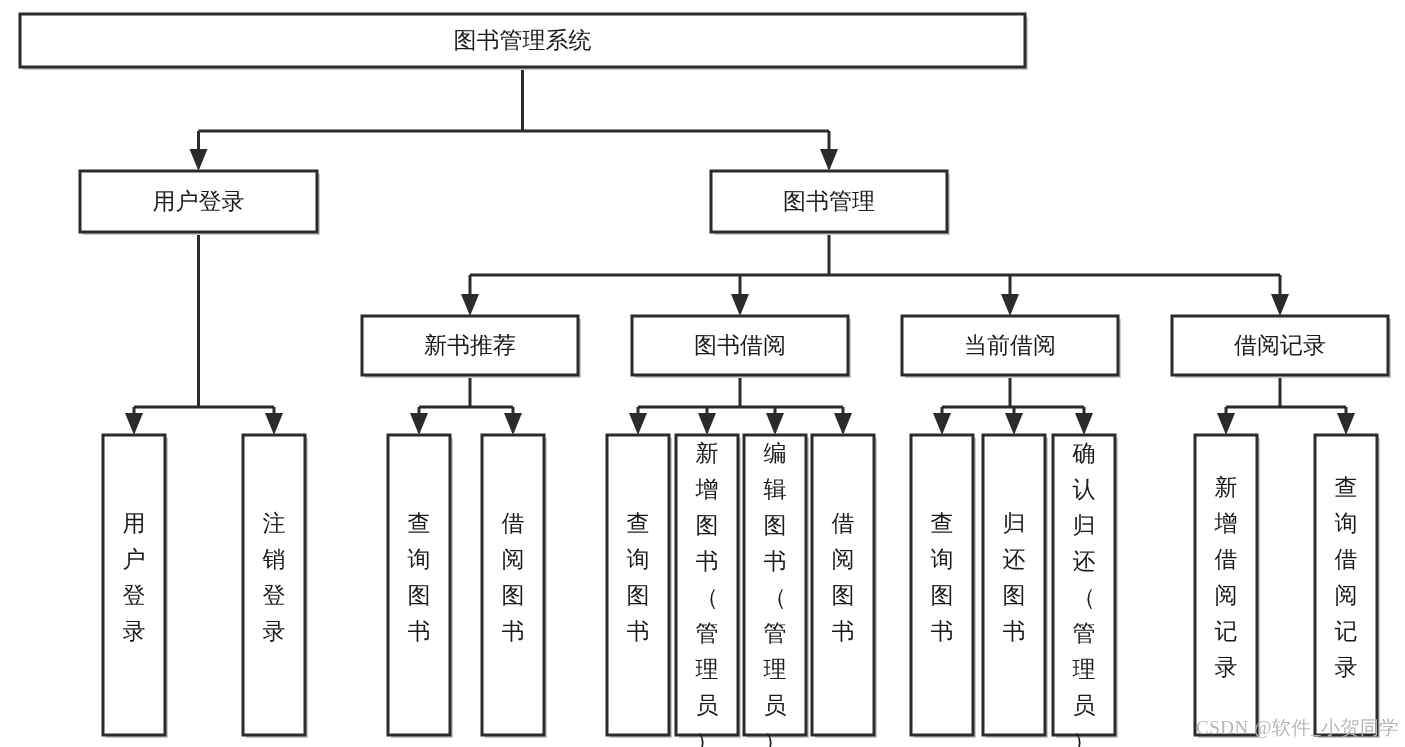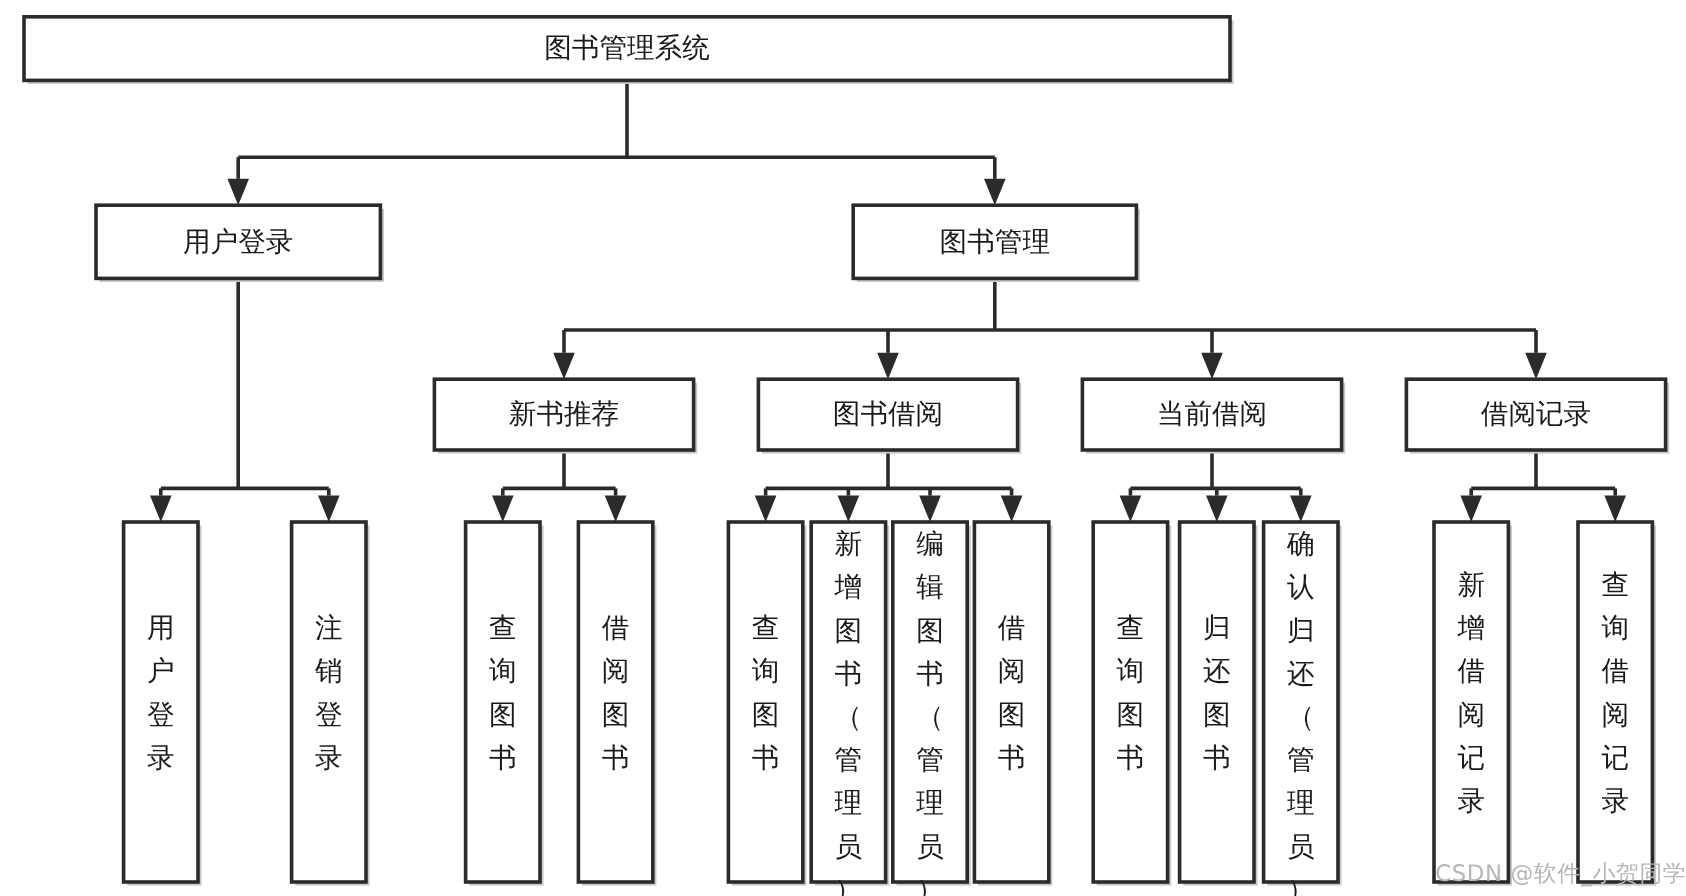--- a/index.html
+++ b/index.html
@@ -280,14 +280,14 @@
           <rect x="1315" y="435" width="62" height="300" class="node-rect"></rect>
           <text x="1346" y="495" class="leaf-label">查</text>
           <text x="1346" y="531" class="leaf-label">询</text>
           <text x="1346" y="567" class="leaf-label">借</text>
           <text x="1346" y="603" class="leaf-label">阅</text>
           <text x="1346" y="639" class="leaf-label">记</text>
           <text x="1346" y="675" class="leaf-label">录</text>
         </g>
       </g>
   </svg>
-  <div class="watermark-text" style="left: 1196px; top: 715px;">CSDN @软件_小贺同学</div>
+  <div class="watermark-text" style="left: 1196px; top: 715px; font-family: Liberation Serif, serif;">CSDN @软件_小贺同学</div>
 </div>
 
 </body></html>

